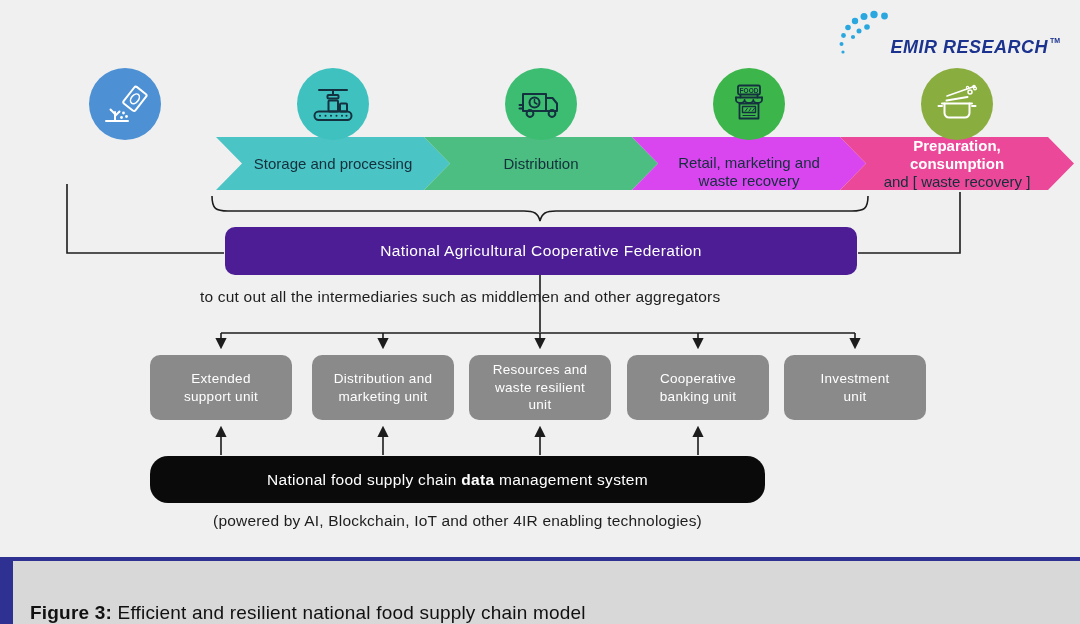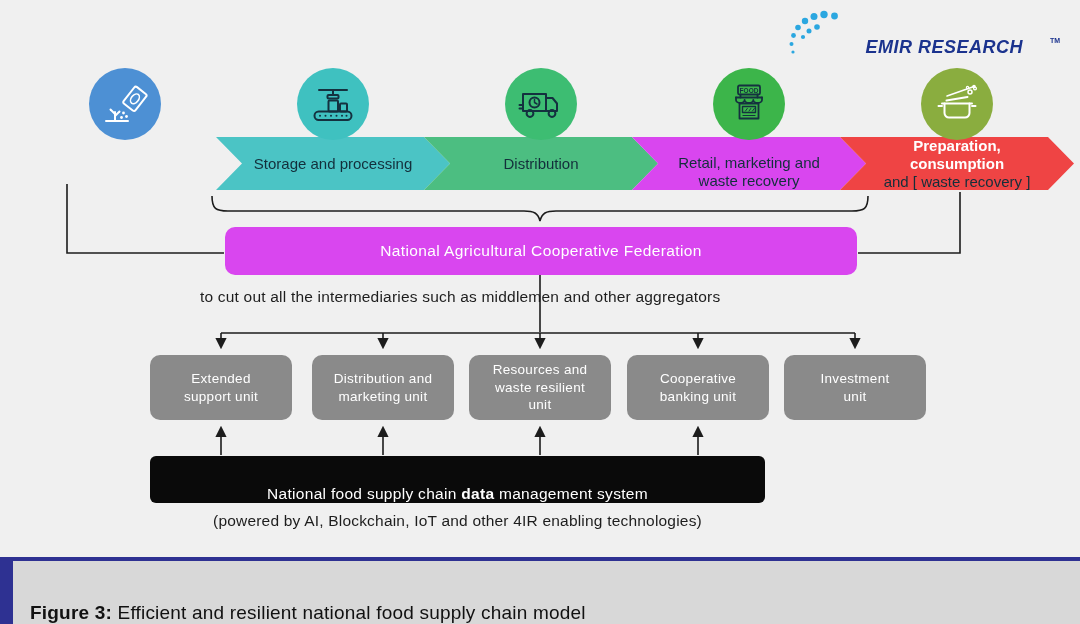--- a/index.html
+++ b/index.html
@@ -1,65 +1,65 @@
 <!DOCTYPE html>
 <html><head>
 <meta charset="utf-8">
 <style>
   html,body{margin:0;padding:0;}
   body{width:1080px;height:624px;overflow:hidden;background:#F0F0F0;
        font-family:"Liberation Sans","DejaVu Sans",sans-serif;}
   .canvas{position:relative;width:1080px;height:624px;background:#F0F0F0;}
 
   
-  .logo{position:absolute;top:10px;right:20px;display:flex;align-items:flex-end;gap:25px;}
+  .logo{position:absolute;top:10px;right:20px;display:flex;align-items:flex-end;}
   .logo-text{color:#1B338E;font-weight:bold;font-style:italic;font-size:18px;
              letter-spacing:.5px;margin-left:-6px;line-height:1;}
   .logo-tm{color:#1B338E;font-size:7px;font-weight:bold;margin:0 0 12px 2px;line-height:1;}
 
   
   .seg{position:absolute;top:137px;height:53px;width:234px;box-sizing:border-box;
        clip-path:polygon(0 0,calc(100% - 26px) 0,100% 50%,calc(100% - 26px) 100%,0 100%,26px 50%);
        display:flex;flex-direction:column;align-items:center;justify-content:center;
        padding:0 30px;text-align:center;font-size:15px;line-height:1.2;color:#132F3B;}
   .s1{left:8px;background:#4D8FD1;}
   .s2{left:216px;background:#4BC4C5;}
   .s3{left:424px;background:#4CBE81;}
   .s4{left:632px;background:#d946ef;justify-content:flex-end;}
-  .s5{left:840px;background:#ef4444;}
+  .s5{left:840px;background:#ec4899;}
   .wt{color:#FFFFFF;}
   .bld{font-weight:bold;}
   .dk{color:#132F3B;}
   .und{border-bottom:1.6px solid #16262e;padding-bottom:2px;}
   .pre{white-space:pre-line;}
 
   
   .circ{position:absolute;top:68px;width:72px;height:72px;border-radius:50%;
         display:flex;align-items:center;justify-content:center;z-index:2;}
   .c1{left:89px;background:#4D90D4;}
   .c2{left:297px;background:#3FC1C0;}
   .c3{left:505px;background:#3DBD72;}
   .c4{left:713px;background:#3CB54A;}
   .c5{left:921px;background:#8AAD3F;}
 
   
   .overlay{position:absolute;left:0;top:0;z-index:1;pointer-events:none;}
 
   
-  .fed-box{position:absolute;left:225px;top:227px;width:632px;height:48px;background:#d946ef;
+  .fed-box{position:absolute;left:225px;top:227px;width:632px;height:48px;background:#4c1d95;
            border-radius:10px;display:flex;align-items:center;justify-content:center;
            color:#fff;font-size:15.5px;letter-spacing:.4px;z-index:2;}
   .note{position:absolute;left:200px;width:680px;top:288px;
         color:#1d1d1d;font-size:15.5px;letter-spacing:.2px;}
   .unit{position:absolute;top:355px;width:142px;height:65px;background:#8A8A8A;border-radius:10px;
         display:flex;align-items:center;justify-content:center;text-align:center;
         color:#fff;font-size:13.5px;line-height:1.3;letter-spacing:.3px;z-index:2;}
   .u1{left:150px;} .u2{left:312px;} .u3{left:469px;} .u4{left:627px;} .u5{left:784px;}
   .data-box{position:absolute;left:150px;top:456px;width:615px;height:47px;background:#0A0A0A;
-            border-radius:6px;display:flex;align-items:flex-end;justify-content:center;
+            border-radius:18px;display:flex;align-items:center;justify-content:center;
             color:#fff;font-size:15.5px;letter-spacing:.3px;z-index:2;}
   .powered{position:absolute;left:150px;width:615px;top:512px;text-align:center;
            color:#1d1d1d;font-size:15.5px;letter-spacing:.2px;}
 
   
   .caption{position:absolute;left:0;top:557px;width:1080px;height:67px;box-sizing:border-box;
            background:#D8D8D8;border-top:4px solid #2E3192;display:flex;align-items:flex-end;}
   .caption-strip{position:absolute;left:0;top:0;width:13px;height:100%;background:#2E3192;}
   .caption-text{margin-left:30px;font-size:19px;color:#111;letter-spacing:.2px;}
 </style>

